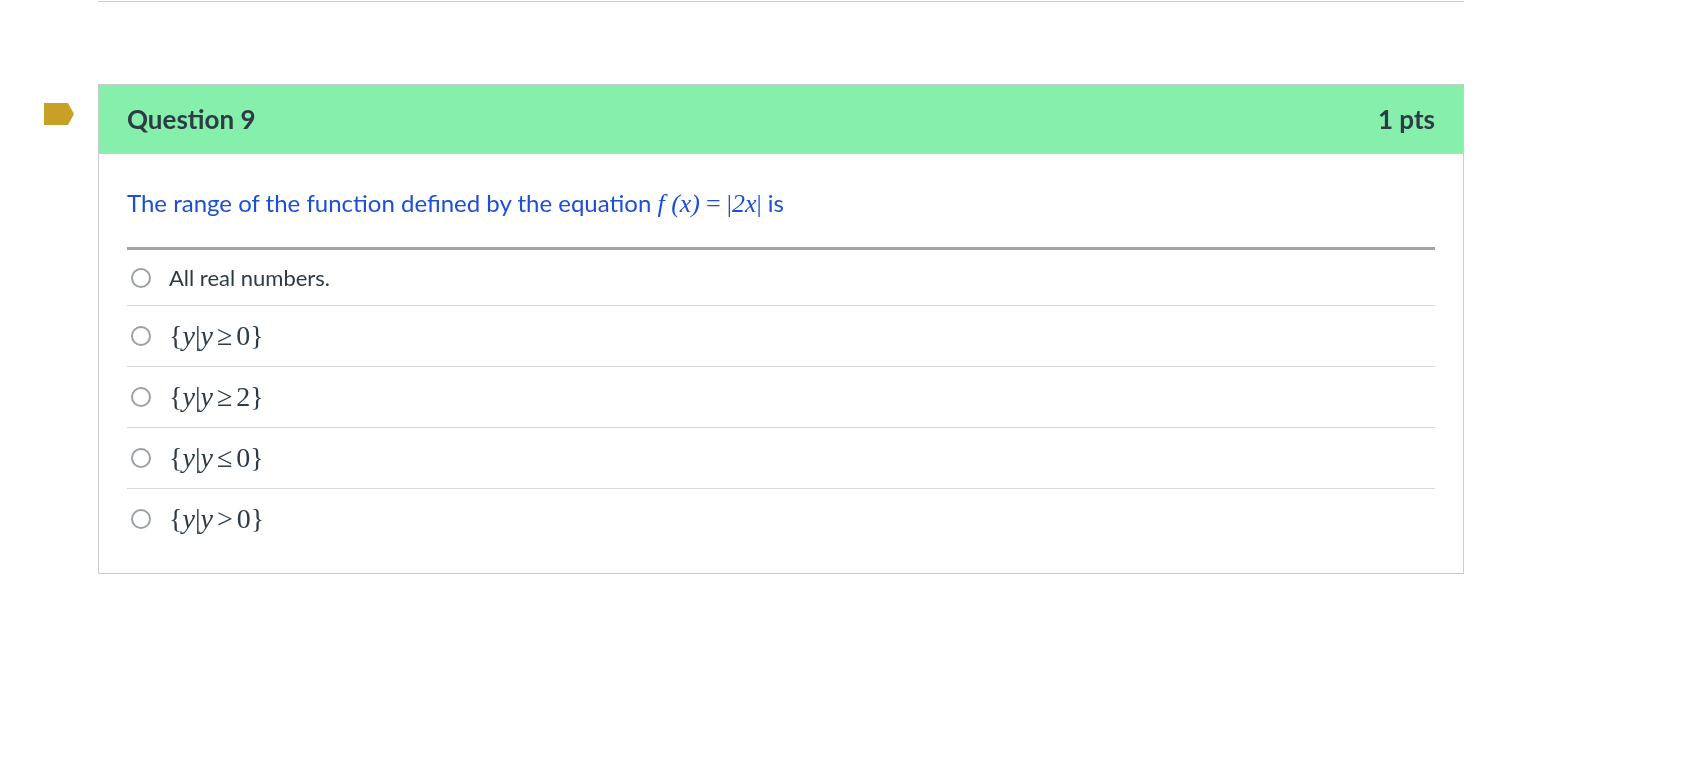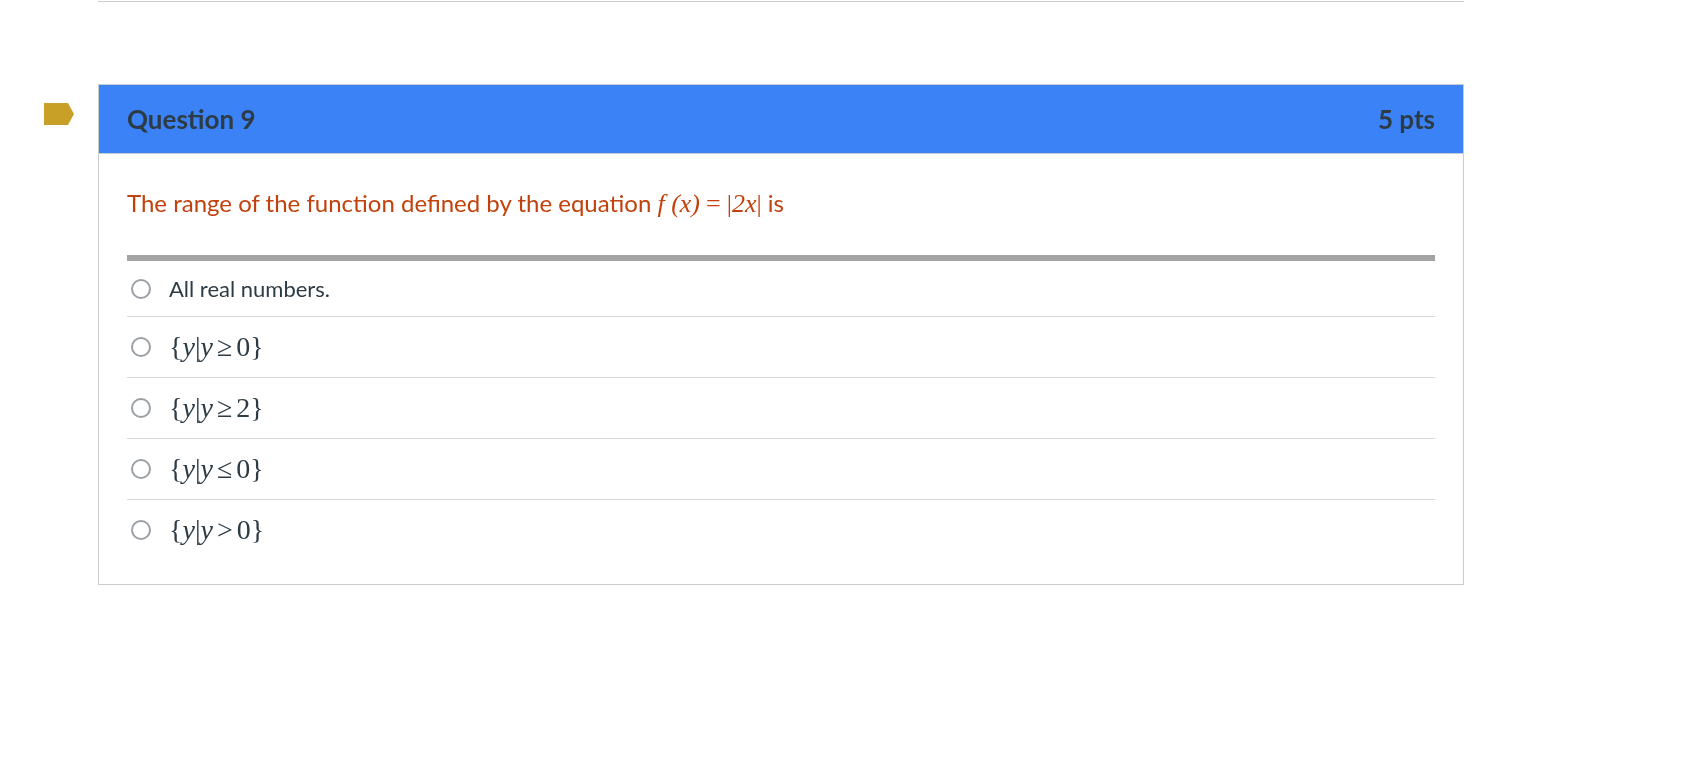--- a/index.html
+++ b/index.html
@@ -38,56 +38,56 @@
     left: 98px;
     right: 228px;
     border: 1px solid #c7cdd1;
     background: #ffffff;
   }
   .question-header {
     display: flex;
     justify-content: space-between;
     align-items: center;
     padding: 18px 28px;
-    background: #3b82f6;
+    background: #86efac;
     border-bottom: 1px solid #c7cdd1;
     gap: 9px;
   }
   .question-title {
     font-size: 26px;
     font-weight: 700;
     color: #2d3b45;
   }
   .question-points {
     font-size: 26px;
     font-weight: 700;
     color: #2d3b45;
   }
   .question-body {
     padding: 34px 28px 24px 28px;
   }
   .question-text {
     font-size: 24px;
-    color: #c2410c;
-    margin-bottom: 36px;
+    color: #1d4ed8;
+    margin-bottom: 28px;
   }
   .question-text .math {
     font-family: "STIXGeneral", "Cambria Math", "Times New Roman", serif;
     font-style: italic;
     font-size: 26px;
   }
   .question-text .math .op {
     font-style: normal;
     padding: 0 6px;
   }
   .question-text .math .abs {
     font-style: normal;
   }
   .answers-list {
-    border-top: 6px solid #a3a3a3;
+    border-top: 3px solid #a3a3a3;
   }
   .answer-row {
     display: flex;
     align-items: center;
     padding: 14px 0 14px 4px;
     border-bottom: 1px solid #d6d9db;
     cursor: pointer;
   }
   .answer-row:last-child {
     border-bottom: none;
@@ -123,21 +123,21 @@
 </head>
 <body>
 
 <div class="top-rule"></div>
 
 <div class="bookmark"></div>
 
 <div class="question-box">
   <div class="question-header">
     <div class="question-title">Question 9</div>
-    <div class="question-points">5 pts</div>
+    <div class="question-points">1 pts</div>
   </div>
   <div class="question-body">
     <div class="question-text">
       <span>The range of the function defined by the equation </span><span class="math"><span>f (x)</span><span class="op">=</span><span class="abs">|</span><span>2x</span><span class="abs">|</span></span><span> is</span>
     </div>
 
     <div class="answers-list">
 
       <label class="answer-row">
         <span class="radio"></span>

